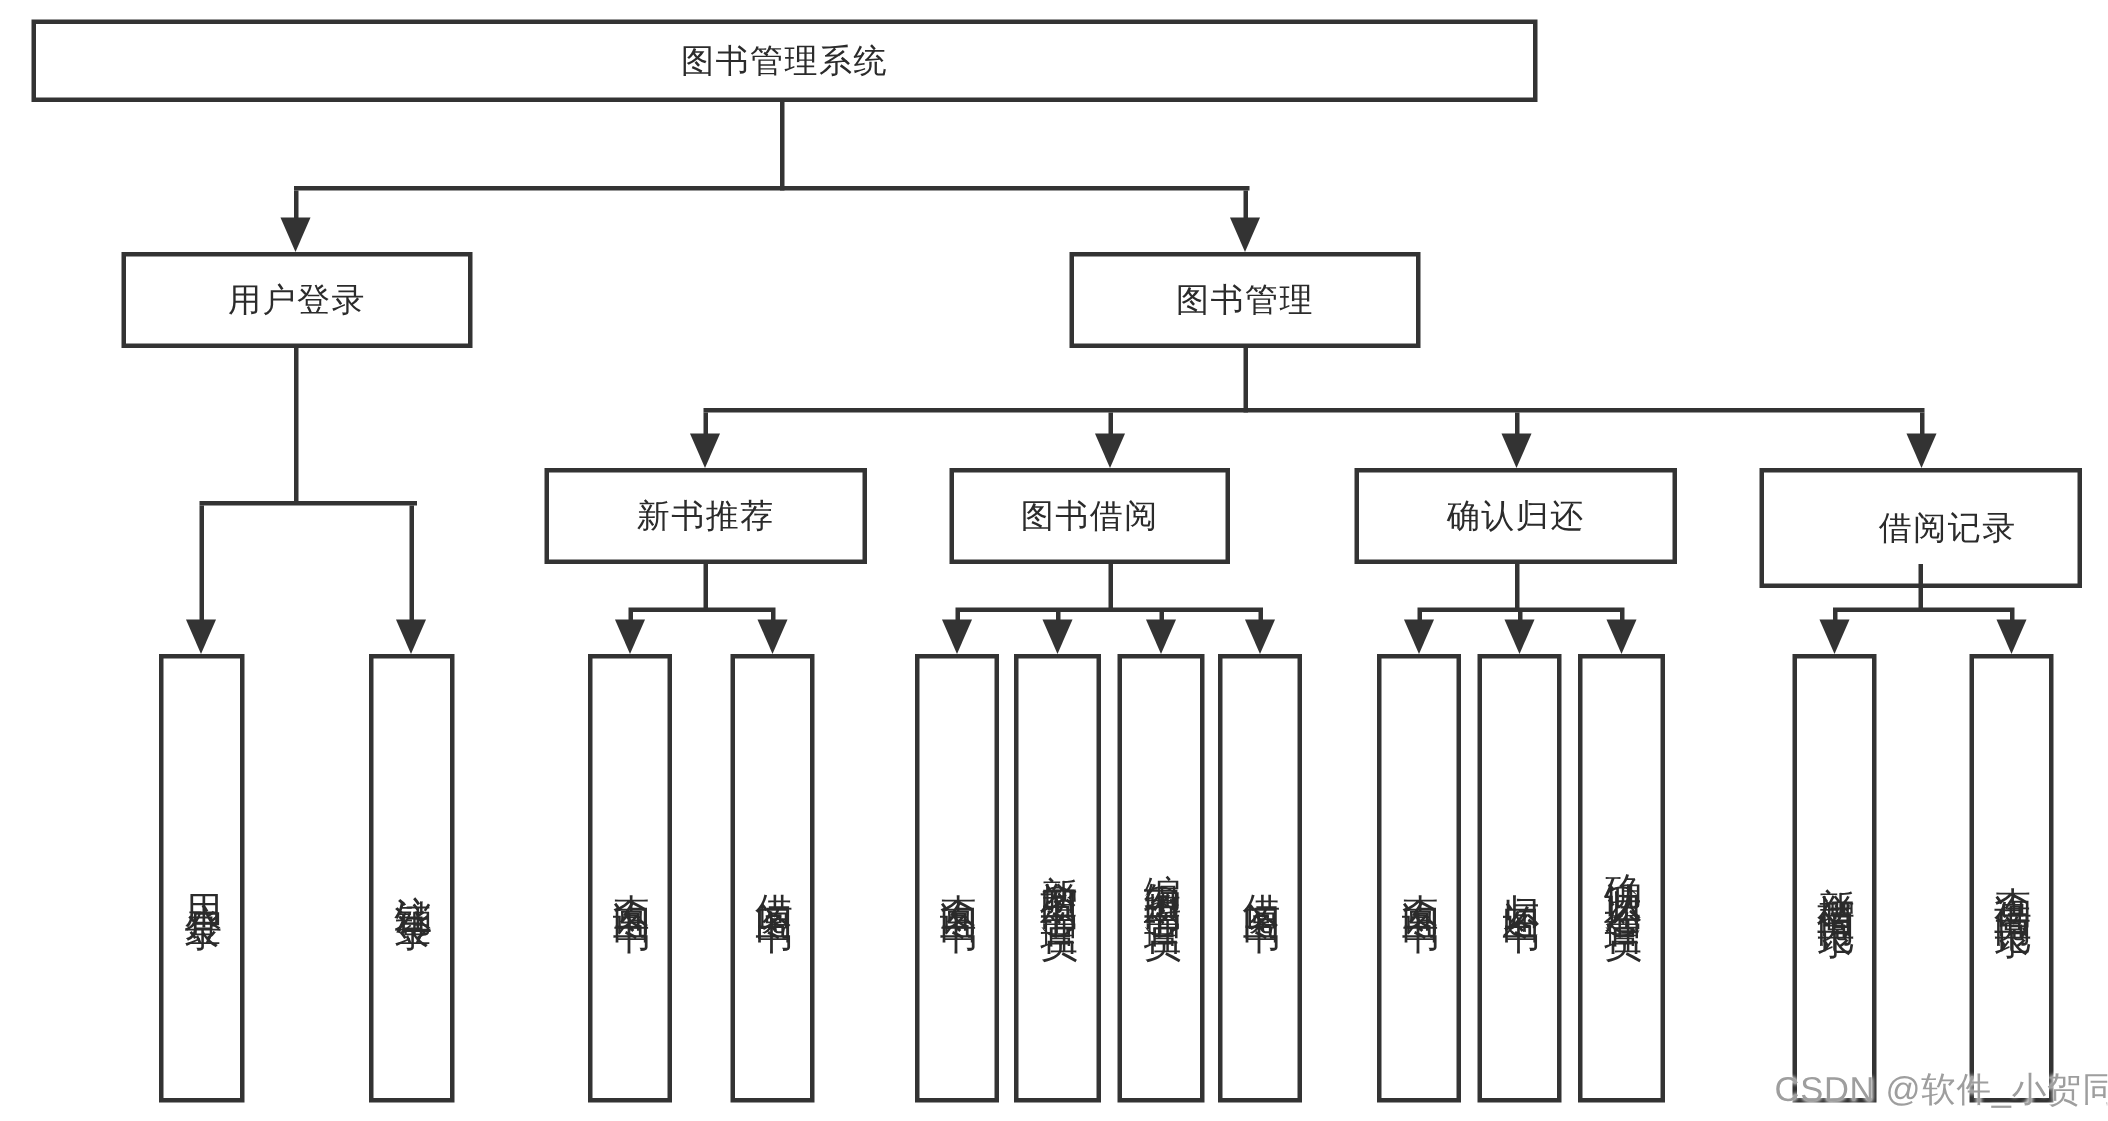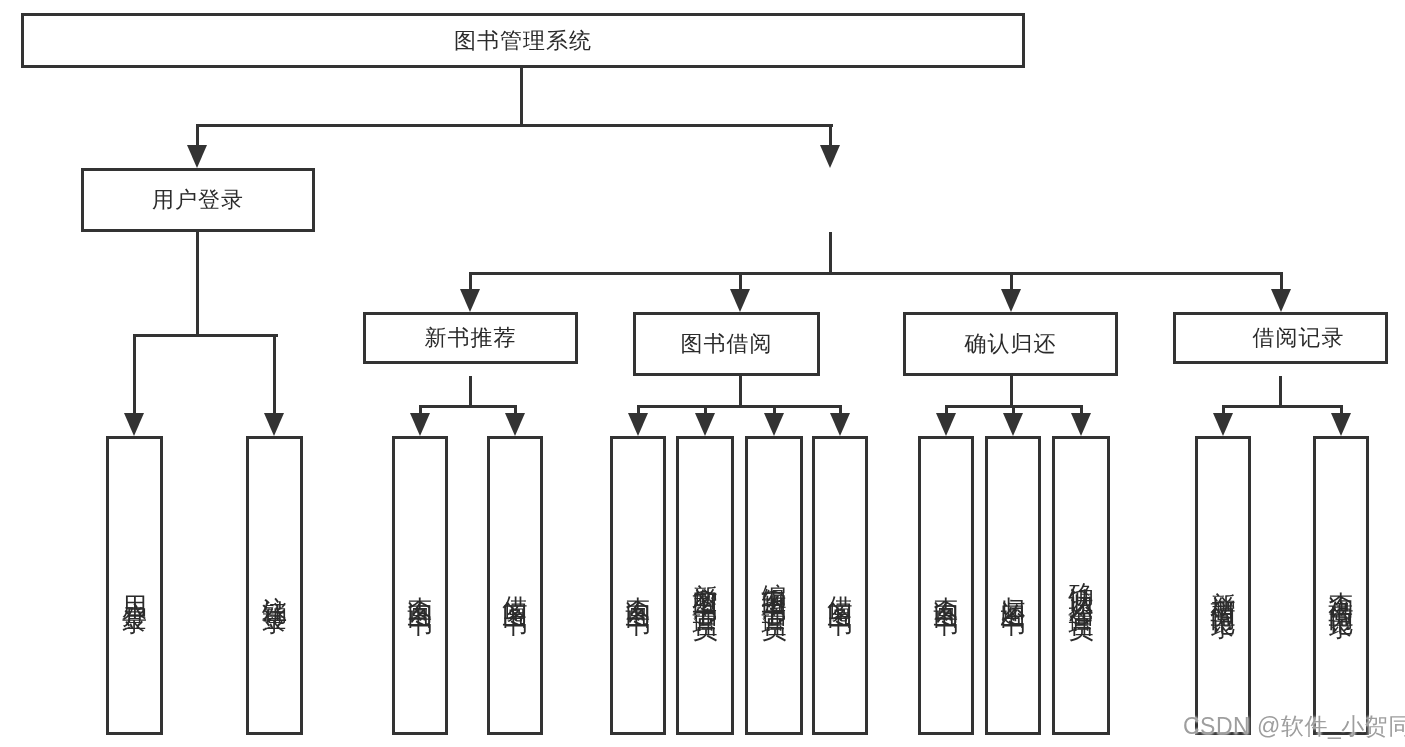--- a/index.html
+++ b/index.html
@@ -68,43 +68,44 @@
   <div class="box hbox" style="left:21px; top:13px; width:1004px; height:55px;">图书管理系统</div>
 
   <div class="vline" style="left:520px; top:68px; height:59px;"></div>
   <div class="hline" style="left:196px; top:124px; width:637px;"></div>
   <div class="vline" style="left:196px; top:127px; height:20px;"></div>
   <div class="arrow" style="left:187px; top:145px;"></div>
   <div class="vline" style="left:829px; top:127px; height:20px;"></div>
   <div class="arrow" style="left:820px; top:145px;"></div>
 
   <div class="box hbox" style="left:81px; top:168px; width:234px; height:64px;">用户登录</div>
+  <div class="box hbox" style="left:713px; top:168px; width:234px; height:64px;">图书管理</div>
 
   <div class="vline" style="left:196px; top:232px; height:104px;"></div>
   <div class="hline" style="left:133px; top:334px; width:145px;"></div>
   <div class="vline" style="left:133px; top:337px; height:78px;"></div>
   <div class="arrow" style="left:124px; top:413px;"></div>
   <div class="vline" style="left:273px; top:337px; height:78px;"></div>
   <div class="arrow" style="left:264px; top:413px;"></div>
 
   <div class="vline" style="left:829px; top:232px; height:43px;"></div>
   <div class="hline" style="left:469px; top:272px; width:814px;"></div>
   <div class="vline" style="left:469px; top:275px; height:16px;"></div>
   <div class="arrow" style="left:460px; top:289px;"></div>
   <div class="vline" style="left:739px; top:275px; height:16px;"></div>
   <div class="arrow" style="left:730px; top:289px;"></div>
   <div class="vline" style="left:1010px; top:275px; height:16px;"></div>
   <div class="arrow" style="left:1001px; top:289px;"></div>
   <div class="vline" style="left:1280px; top:275px; height:16px;"></div>
   <div class="arrow" style="left:1271px; top:289px;"></div>
 
-  <div class="box hbox" style="left:363px; top:312px; width:215px; height:52px;">新书推荐</div>
+  <div class="box hbox" style="left:363px; top:312px; width:215px; height:64px;">新书推荐</div>
   <div class="box hbox" style="left:633px; top:312px; width:187px; height:64px;">图书借阅</div>
   <div class="box hbox" style="left:903px; top:312px; width:215px; height:64px;">确认归还</div>
-  <div class="box hbox" style="left:1173px; top:312px; width:215px; height:52px;padding-left:36px;">借阅记录</div>
+  <div class="box hbox" style="left:1173px; top:312px; width:215px; height:80px;padding-left:36px;">借阅记录</div>
 
   <div class="vline" style="left:469px; top:376px; height:31px;"></div>
   <div class="hline" style="left:419px; top:405px; width:98px;"></div>
   <div class="vline" style="left:419px; top:408px; height:8px;"></div>
   <div class="arrow" style="left:410px; top:413px;"></div>
   <div class="vline" style="left:514px; top:408px; height:8px;"></div>
   <div class="arrow" style="left:505px; top:413px;"></div>
 
   <div class="vline" style="left:739px; top:376px; height:31px;"></div>
   <div class="hline" style="left:637px; top:405px; width:205px;"></div>

